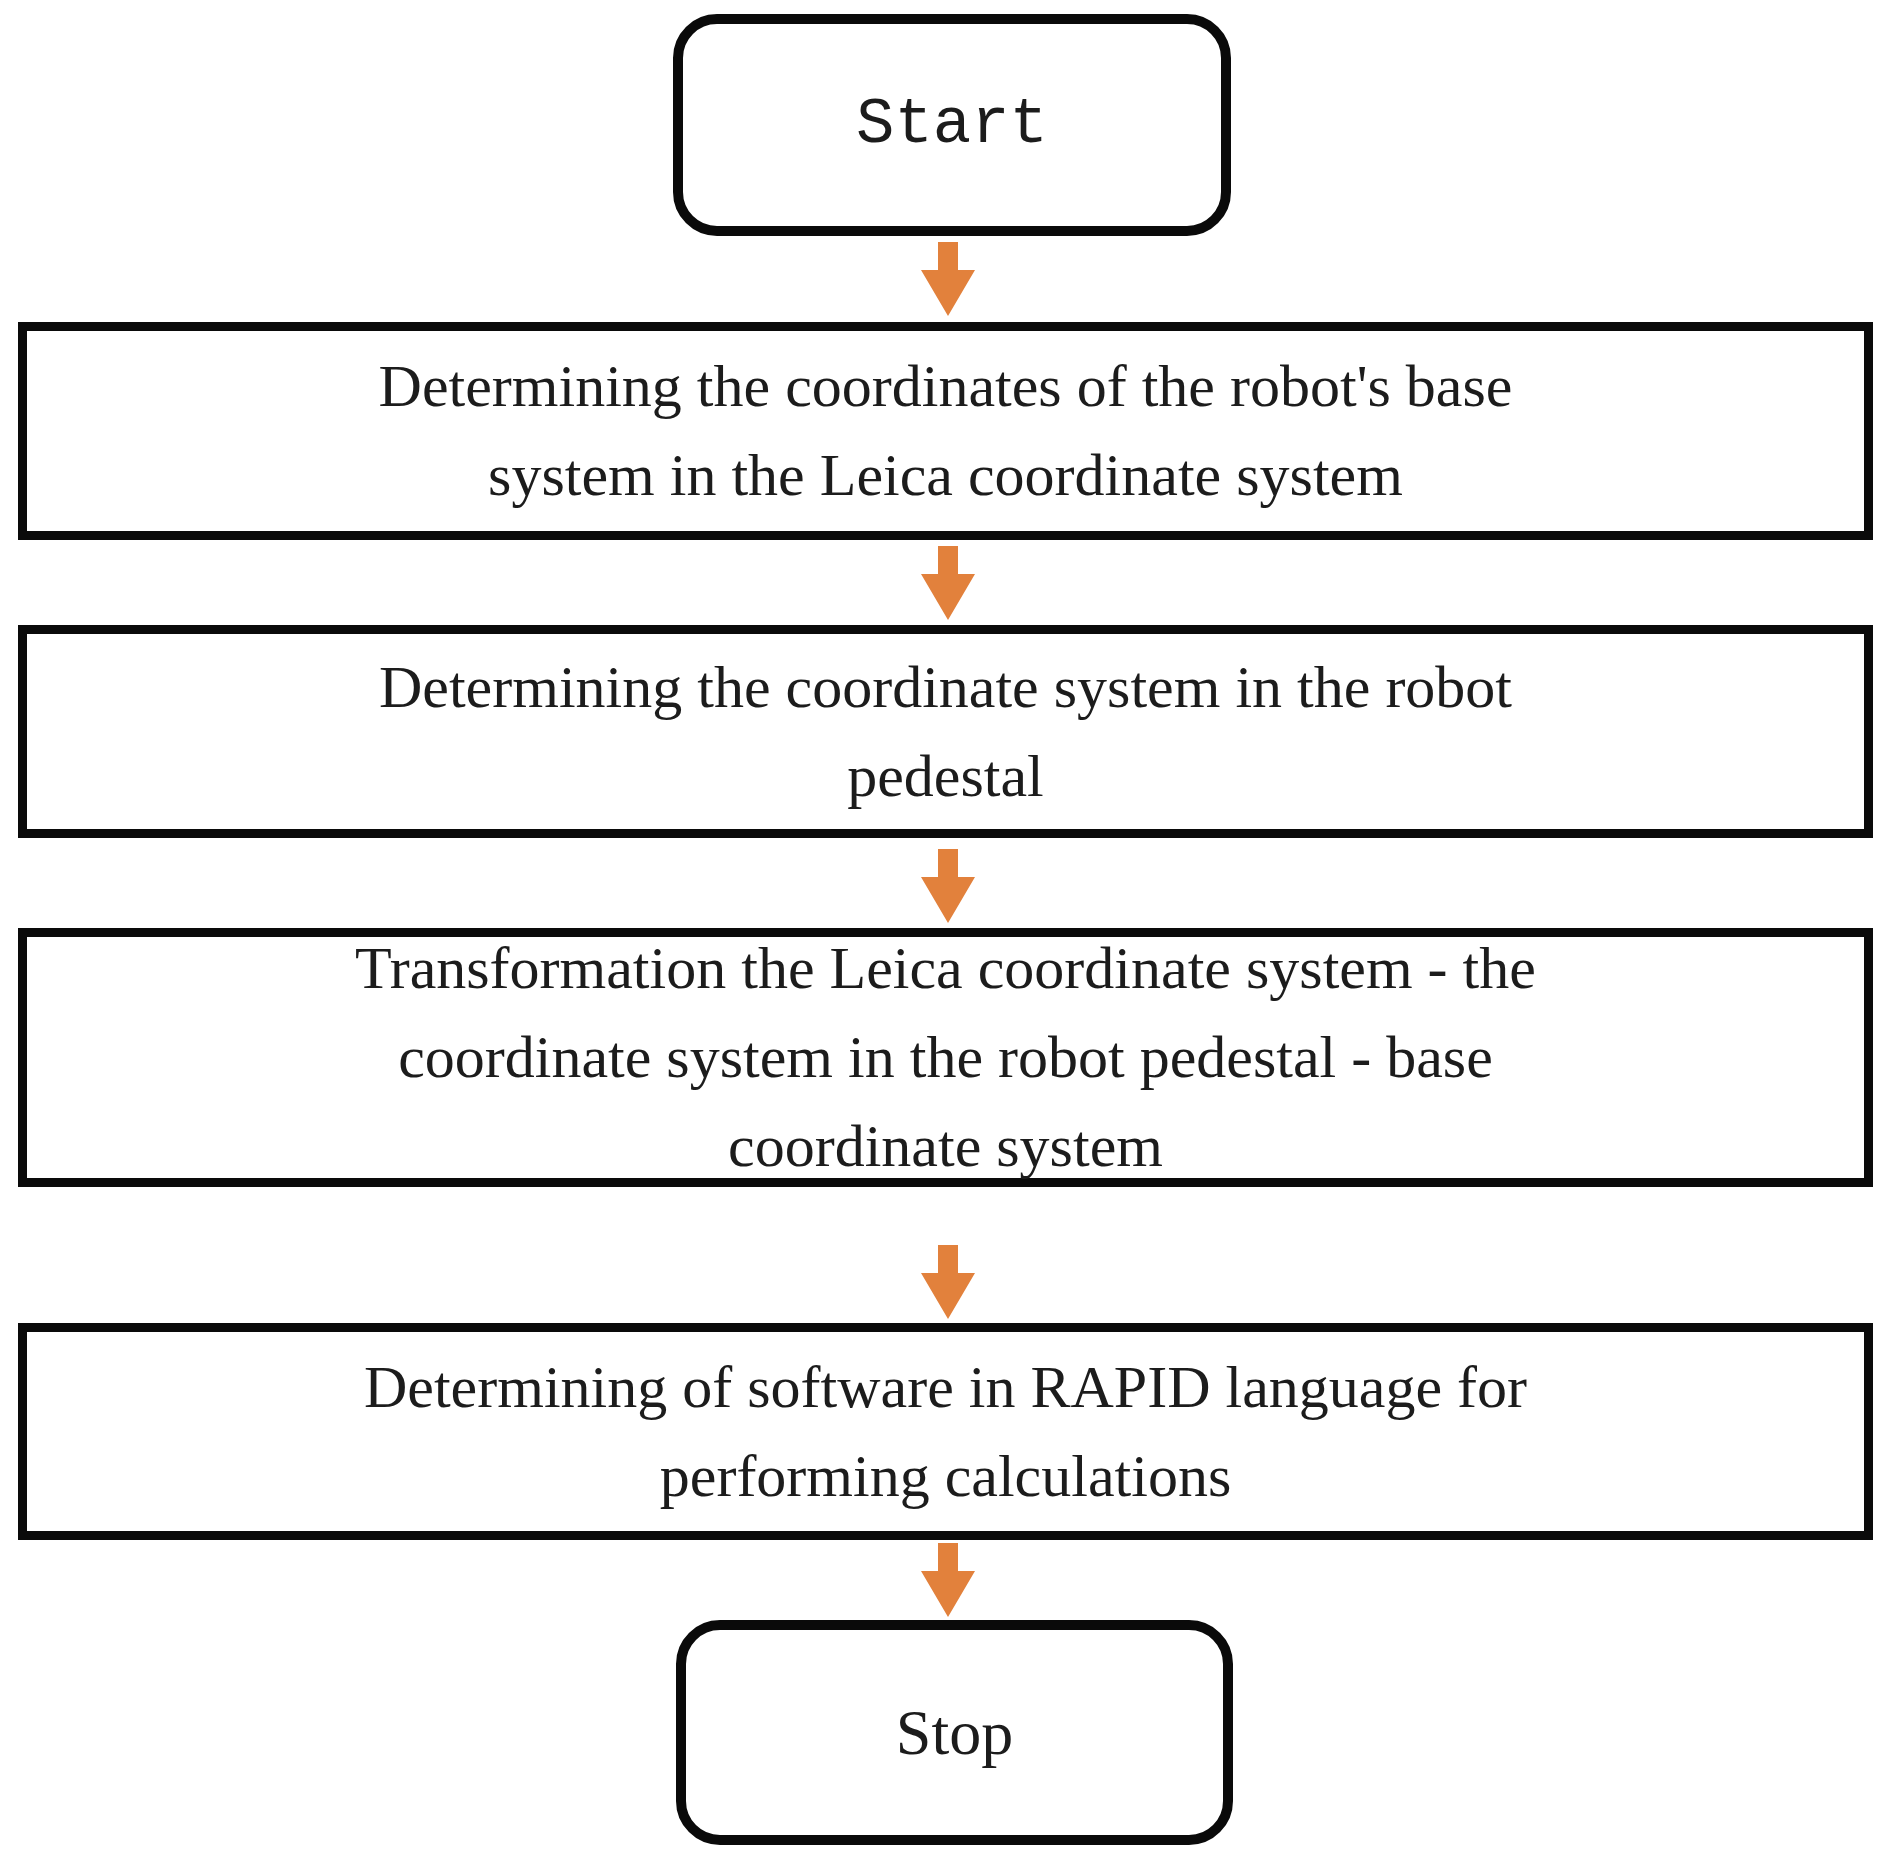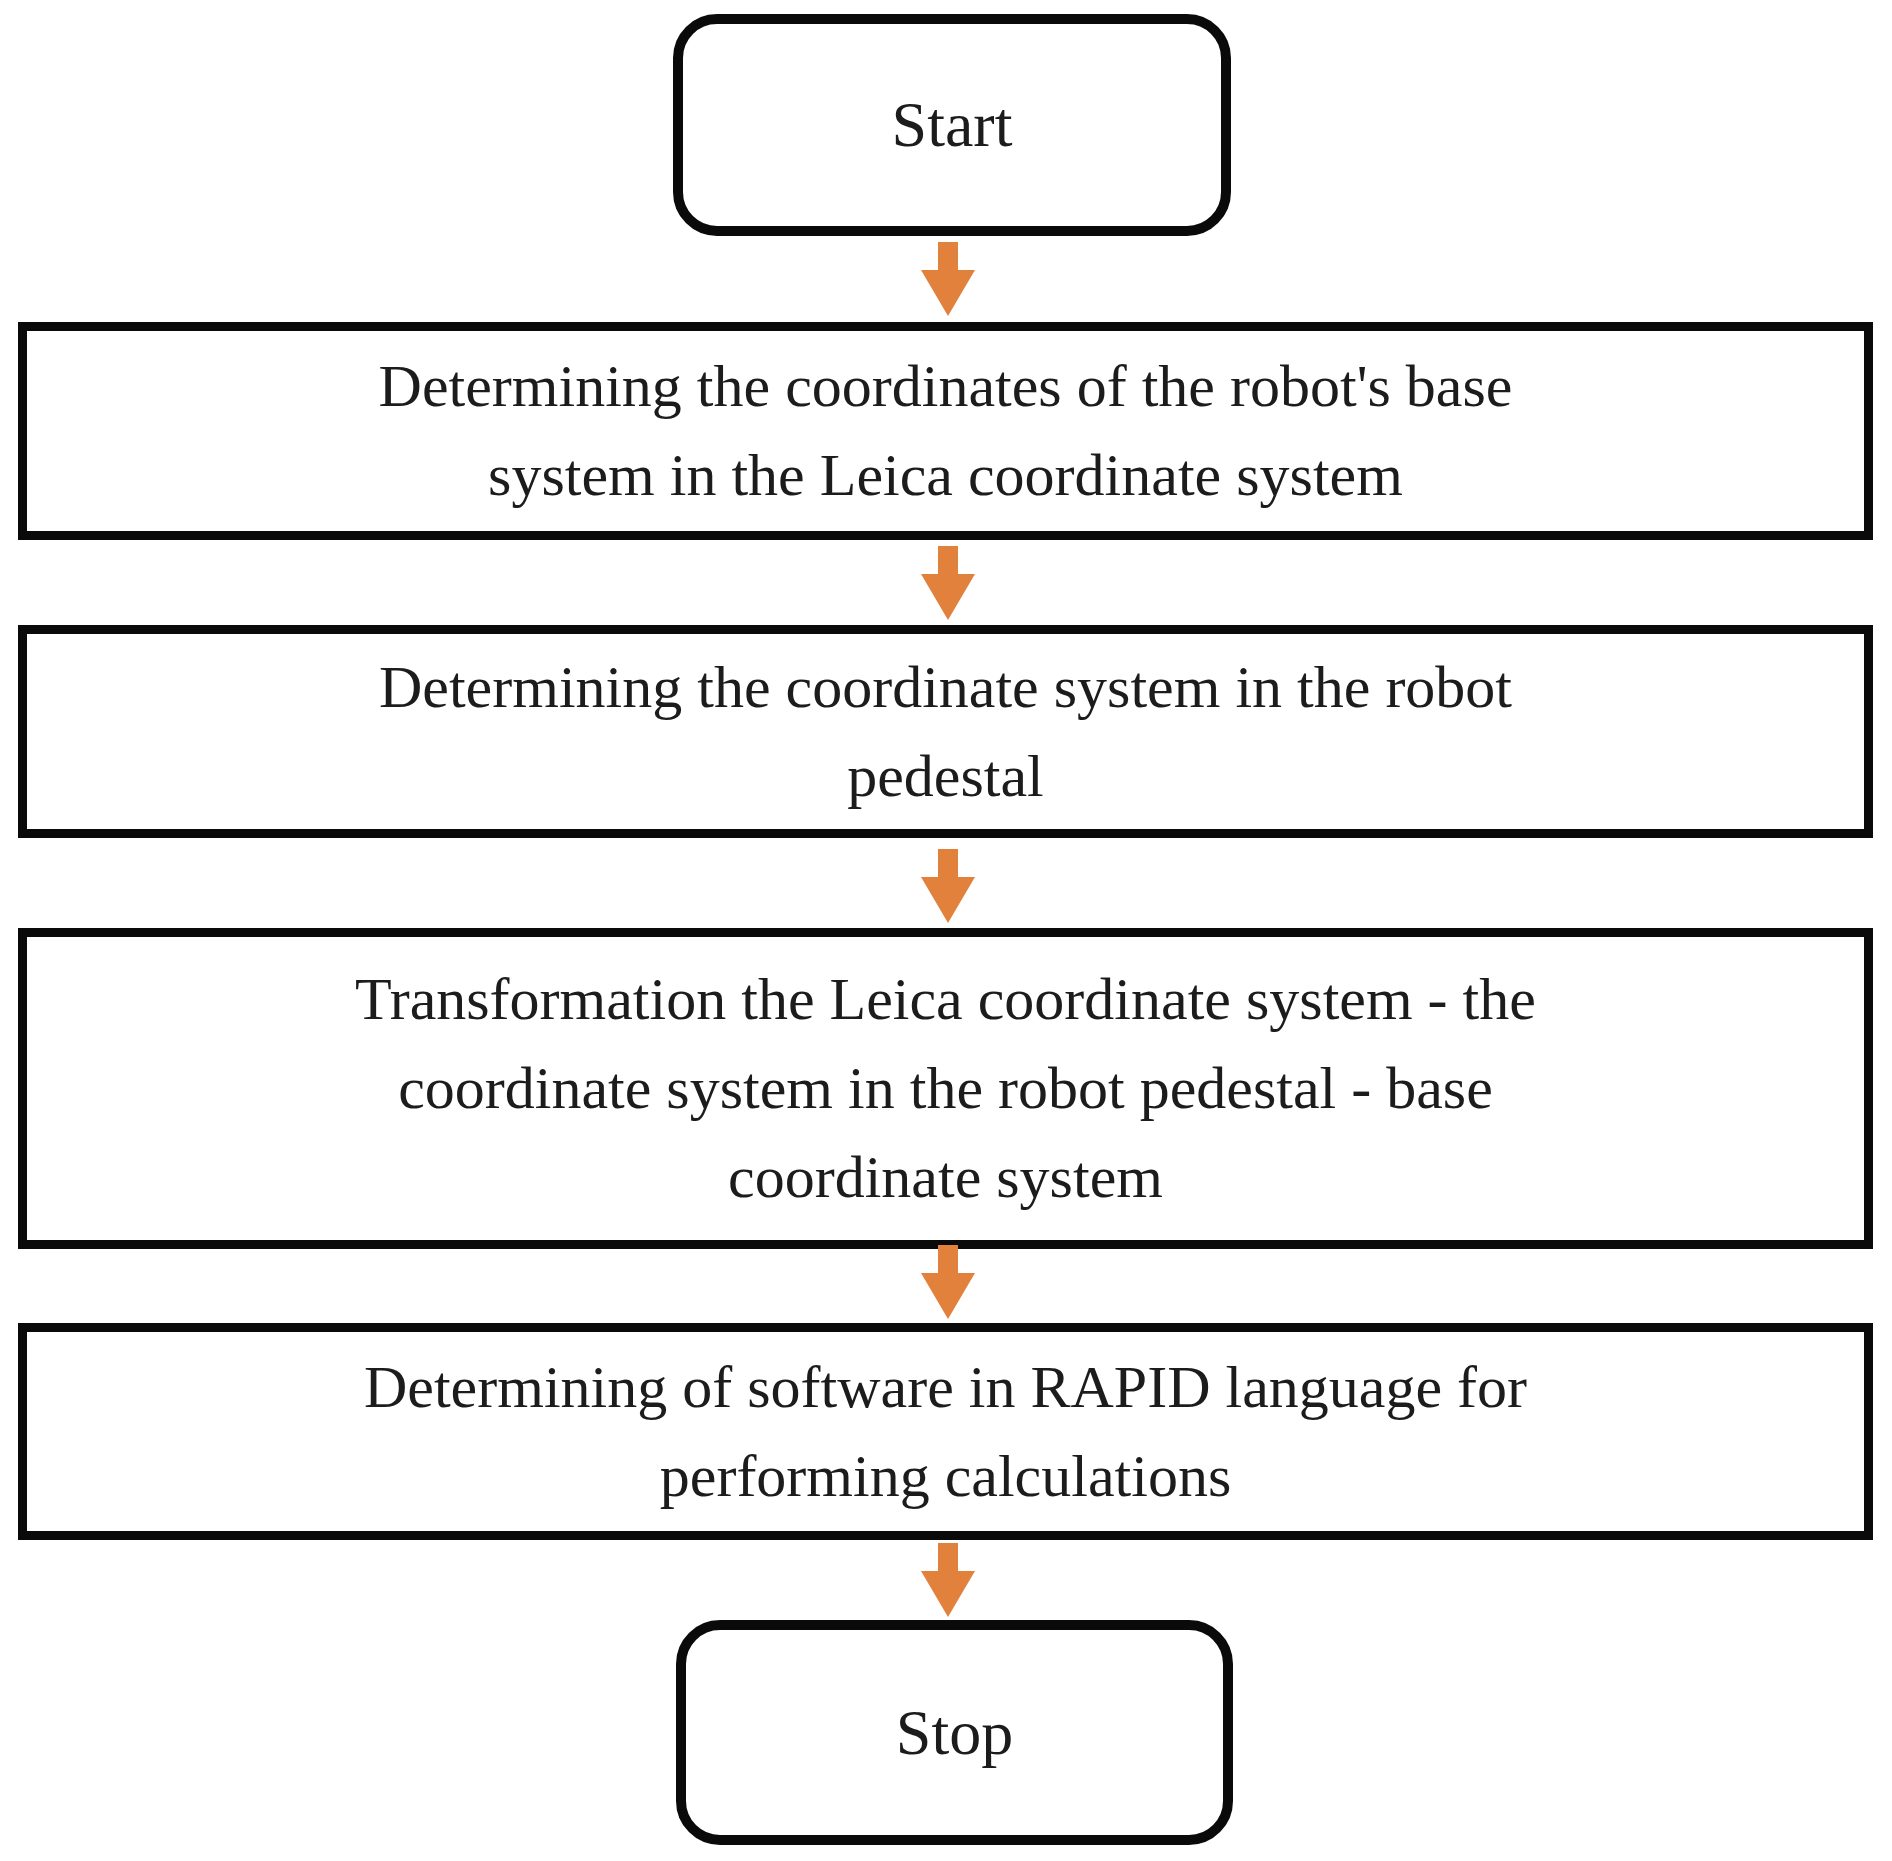--- a/index.html
+++ b/index.html
@@ -37,24 +37,24 @@
     padding: 0 19px;
   }
   .node-label {
     white-space: pre-line;
   }
   .arrow {
     position: absolute;
     display: block;
   }
   
-  #n-start { left: 673px; top: 14px;  width: 558px;  height: 222px; }
+  #n-start { left: 673px; top: 14px;  width: 558px;  height: 222px; font-family: Liberation Mono, monospace; }
   #n-s1    { left: 18px;  top: 322px; width: 1855px; height: 218px; }
   #n-s2    { left: 18px;  top: 625px; width: 1855px; height: 213px; }
-  #n-s3    { left: 18px;  top: 928px; width: 1855px; height: 321px; }
+  #n-s3    { left: 18px;  top: 928px; width: 1855px; height: 259px; }
   #n-s4    { left: 18px;  top: 1323px; width: 1855px; height: 217px; }
   #n-stop  { left: 676px; top: 1620px; width: 557px;  height: 225px; text-align: right; }
   #a1 { left: 921px; top: 242px;  width: 54px; height: 74px; }
   #a2 { left: 921px; top: 546px;  width: 54px; height: 74px; }
   #a3 { left: 921px; top: 849px;  width: 54px; height: 74px; }
   #a4 { left: 921px; top: 1245px; width: 54px; height: 74px; }
   #a5 { left: 921px; top: 1543px; width: 54px; height: 74px; }
 </style>
 </head>
 <body>

